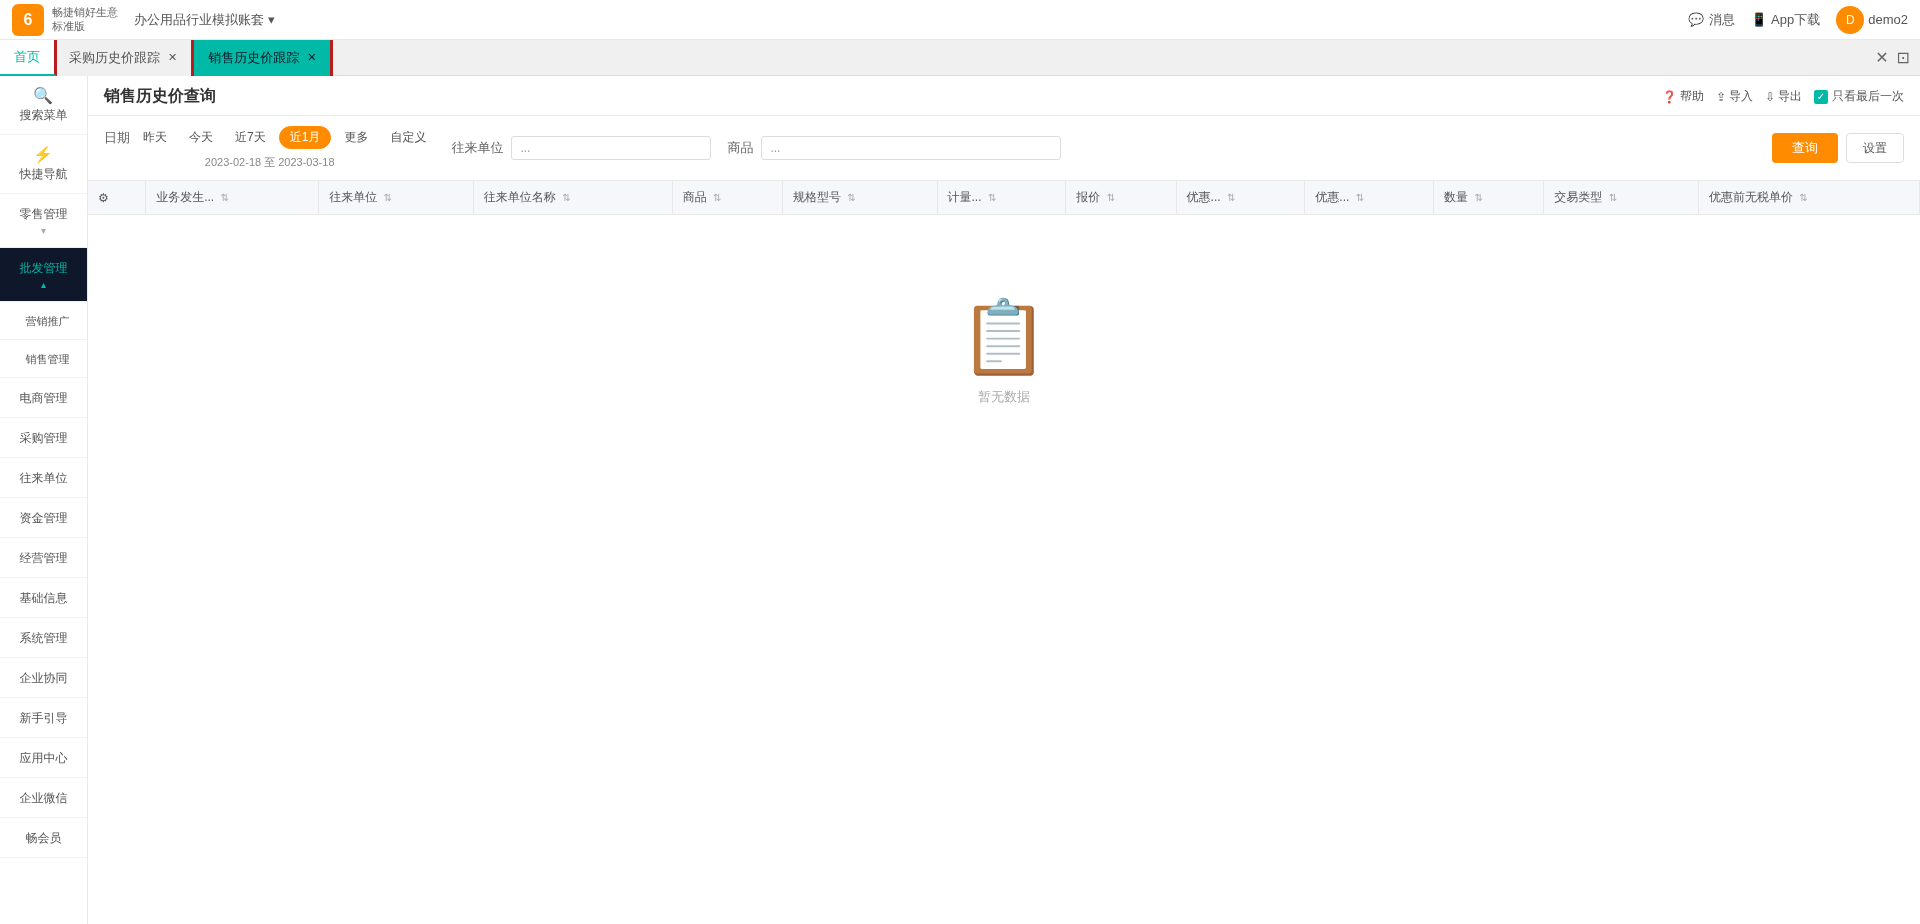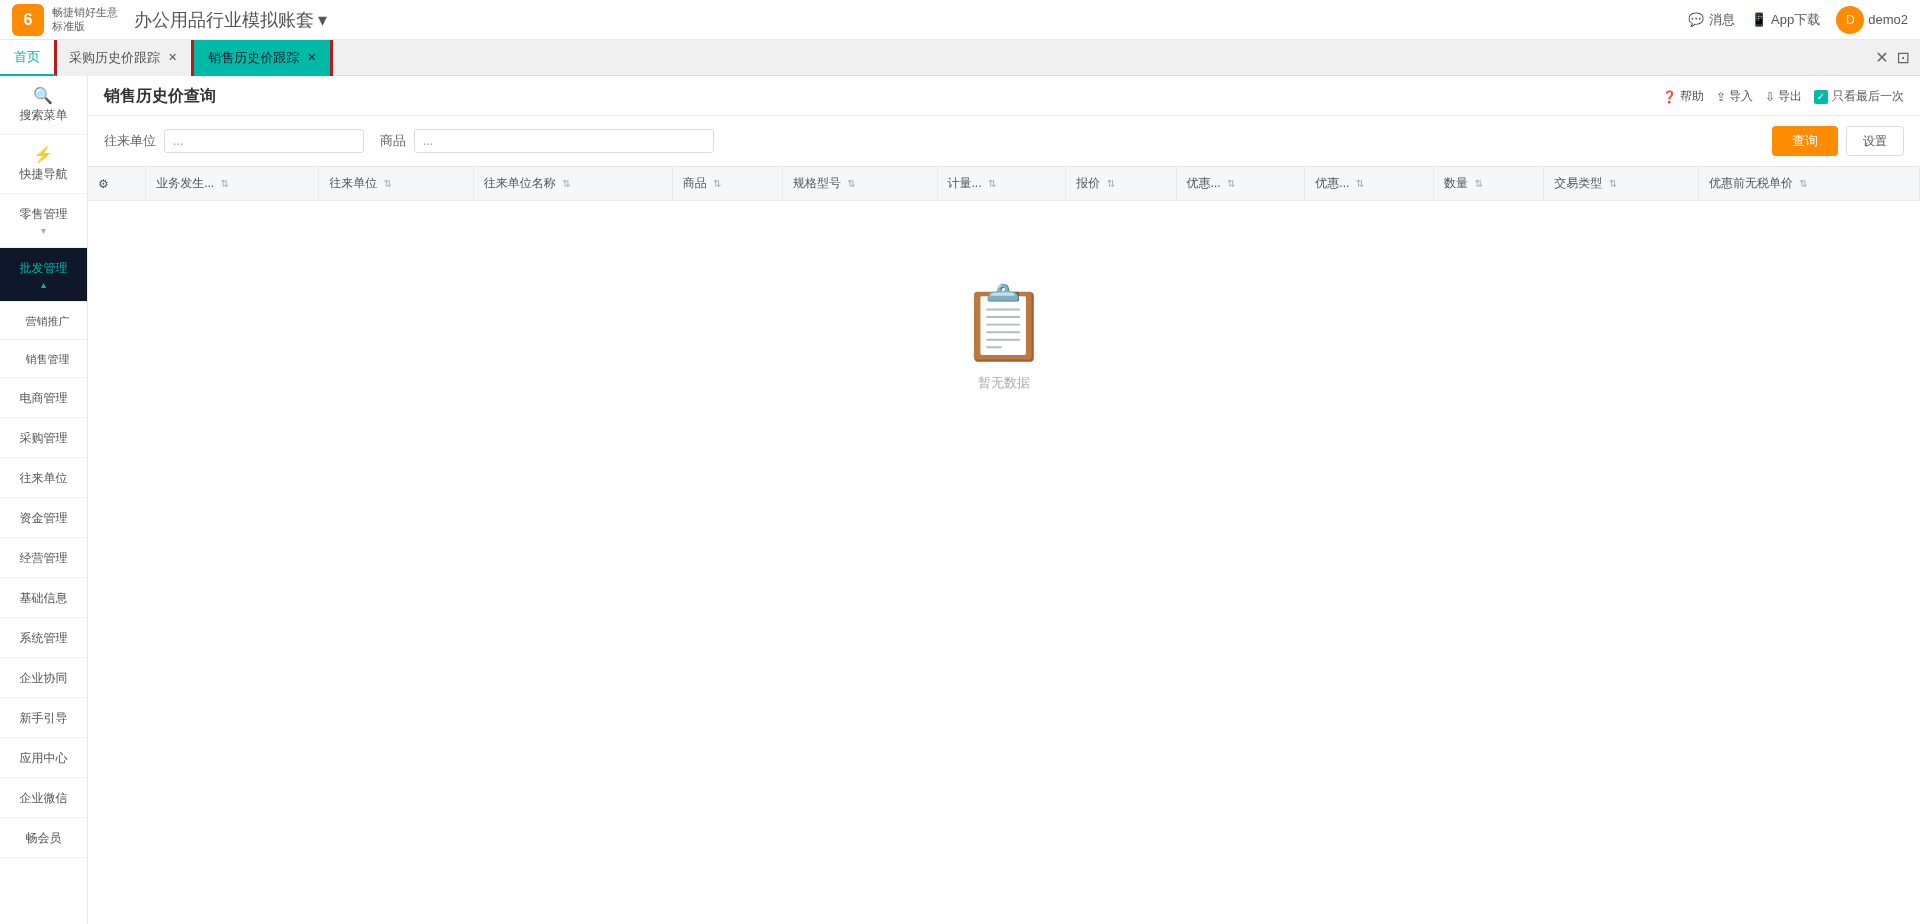--- a/index.html
+++ b/index.html
@@ -3,21 +3,21 @@
   <meta charset="utf-8">
   <style>
     * { box-sizing: border-box; margin: 0; padding: 0; }
     body { font-family: "Microsoft YaHei", Arial, sans-serif; font-size: 13px; background: #f5f5f5; color: #333; display: flex; flex-direction: column; height: 924px; overflow: hidden; }
 
     
     .topbar { height: 40px; background: #fff; display: flex; align-items: center; justify-content: space-between; padding: 0 12px; border-bottom: 1px solid #e8e8e8; }
     .topbar-left { display: flex; align-items: center; gap: 8px; }
     .logo-icon { width: 32px; height: 32px; background: #ff8c00; border-radius: 6px; display: flex; align-items: center; justify-content: center; color: #fff; font-size: 16px; font-weight: bold; }
     .app-name { font-size: 11px; color: #666; line-height: 1.2; }
-    .dropdown-selector { display: flex; align-items: center; gap: 4px; color: #555; font-size: 18px; cursor: pointer; padding: 4px 8px; border-radius: 4px; }
+    .dropdown-selector { display: flex; align-items: center; gap: 4px; color: #555; font-size: 13px; cursor: pointer; padding: 4px 8px; border-radius: 4px; }
     .topbar-right { display: flex; align-items: center; gap: 16px; color: #555; font-size: 13px; }
     .topbar-right-item { display: flex; align-items: center; gap: 4px; cursor: pointer; }
     .avatar { width: 28px; height: 28px; border-radius: 50%; background: #ff8c00; display: flex; align-items: center; justify-content: center; color: #fff; font-size: 12px; }
 
     
     .tabbar { height: 36px; background: #f0f0f0; display: flex; align-items: center; border-bottom: 1px solid #ddd; }
     .tab { height: 36px; padding: 0 14px; display: flex; align-items: center; gap: 6px; font-size: 13px; cursor: pointer; border-right: 3px solid #b91c1c; color: #555; white-space: nowrap; }
     .tab.home { background: #fff; color: #00b9a6; font-weight: 500; border-bottom: 2px solid #00b9a6; }
     .tab.active { background: #00b9a6; color: #0f172a; }
     .tab.inactive { background: #f0f0f0; color: #555; padding-left: 12px; }
@@ -209,20 +209,32 @@
           </div>
           <label class="checkbox-label">
             <div class="checkbox-checked">✓</div>
             <span>只看最后一次</span>
           </label>
         </div>
       </div>
     </div>
 
     <div class="toolbar">
+      <div class="date-filter">
+        <div class="date-filter-row">
+          <span class="toolbar-label">日期</span>
+          <button class="filter-btn">昨天</button>
+          <button class="filter-btn">今天</button>
+          <button class="filter-btn">近7天</button>
+          <button class="filter-btn active">近1月</button>
+          <button class="filter-btn">更多</button>
+          <button class="filter-btn">自定义</button>
+        </div>
+        <div class="date-range">2023-02-18 至 2023-03-18</div>
+      </div>
 
       <div class="toolbar-group">
         <span class="toolbar-label">往来单位</span>
         <div class="filter-input">
           <span>...</span>
         </div>
       </div>
 
       <div class="toolbar-group">
         <span class="toolbar-label">商品</span>

